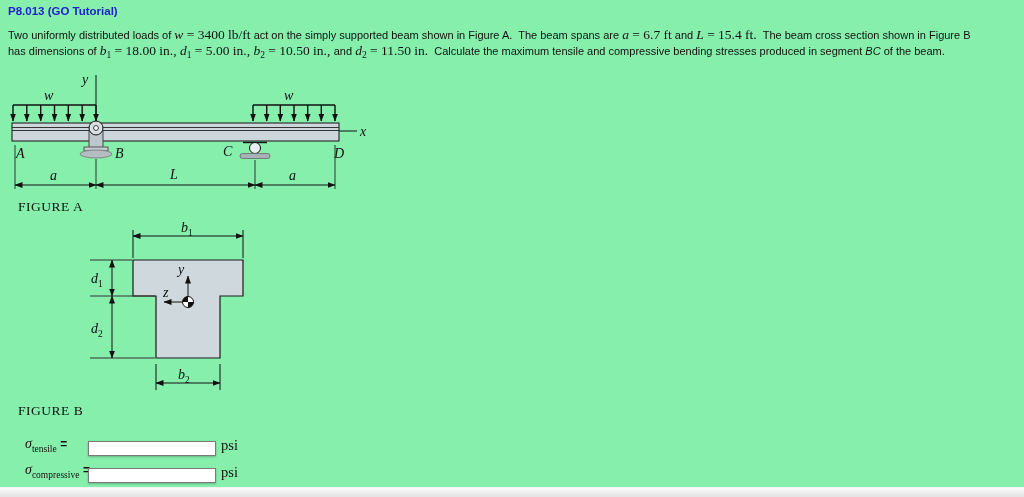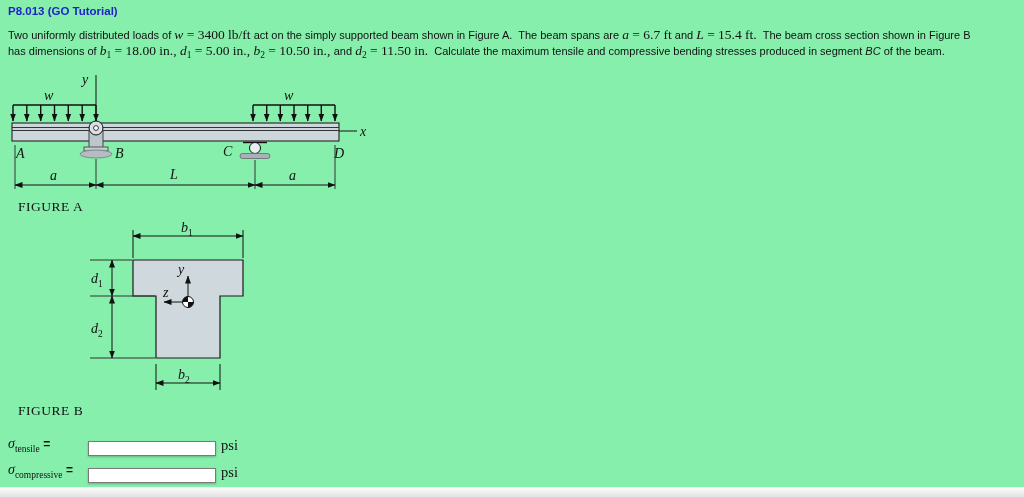--- a/index.html
+++ b/index.html
@@ -9,21 +9,21 @@
   .pline{position:absolute;left:8px;font-size:11px;line-height:16px;white-space:nowrap;color:#111;}
   .seg-t{font-family:"Liberation Sans",sans-serif;}
   .seg-ti{font-family:"Liberation Sans",sans-serif;font-style:italic;}
   .seg-v{font-family:"Liberation Serif",serif;font-style:italic;font-size:13.5px;}
   .seg-m{font-family:"Liberation Serif",serif;font-size:13.5px;}
   sub.seg-sub{font-family:"Liberation Serif",serif;font-size:9.5px;font-style:normal;}
   .caption{position:absolute;font-family:"Liberation Serif",serif;font-size:13.5px;letter-spacing:0.5px;color:#111;text-align:center;}
   svg text{fill:#111;}
   .lblv{font-family:"Liberation Serif",serif;font-style:italic;font-size:14px;}
   .lbls{font-family:"Liberation Serif",serif;font-style:normal;font-size:9.5px;}
-  .ans-label{position:absolute;left:8px;font-family:"Liberation Serif",serif;font-size:14px;color:#111;}
+  .ans-label{position:absolute;left:25px;font-family:"Liberation Serif",serif;font-size:14px;color:#111;}
   .ans-label .sigma{font-style:italic;}
   .ans-label sub{font-size:9.5px;}
   .ans-label .eq{font-family:"Liberation Sans",sans-serif;font-weight:bold;font-size:12px;}
   .ans-input{position:absolute;left:88px;width:122px;height:13px;border:1px solid #7a7a7a;
              background:#fff;font:11px "Liberation Sans",sans-serif;padding:0 2px;
              box-shadow:0 1px 2px rgba(0,0,0,0.25);}
   .unit{position:absolute;left:221px;font-family:Liberation Serif, serif;font-size:14.5px;color:#111;}
   .bottom-strip{position:absolute;left:0;bottom:0;width:1024px;height:9px;
                 background:linear-gradient(180deg,#fcfcfc 0%,#ededed 55%,#e3e3e3 100%);
                 border-top:1px solid #f2f2f2;}

